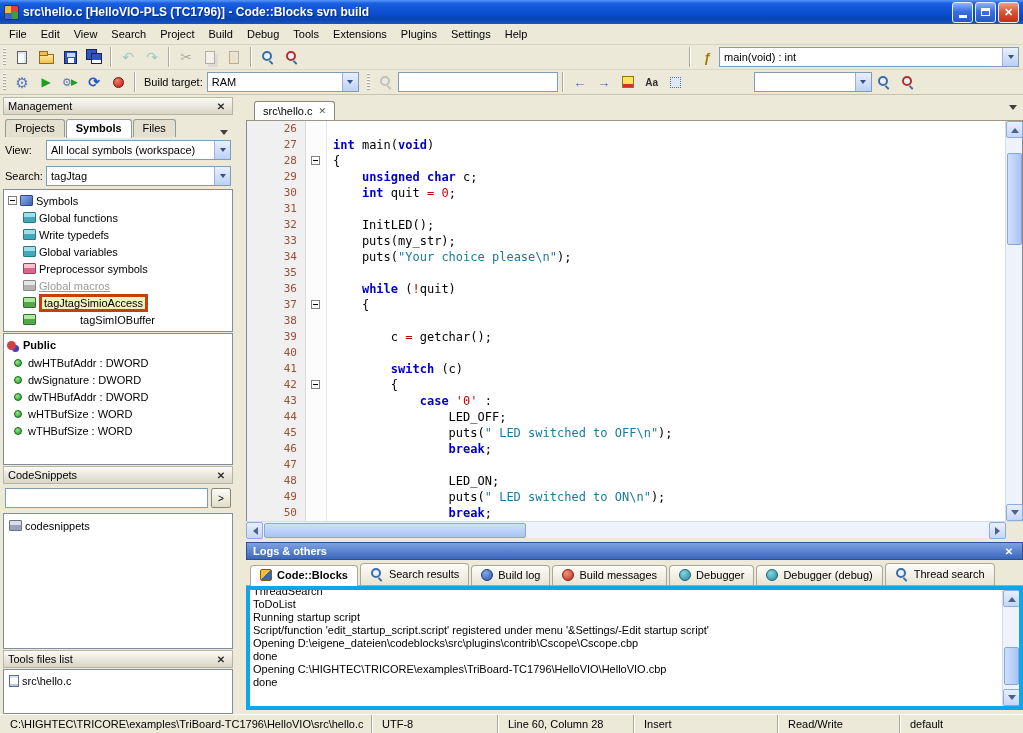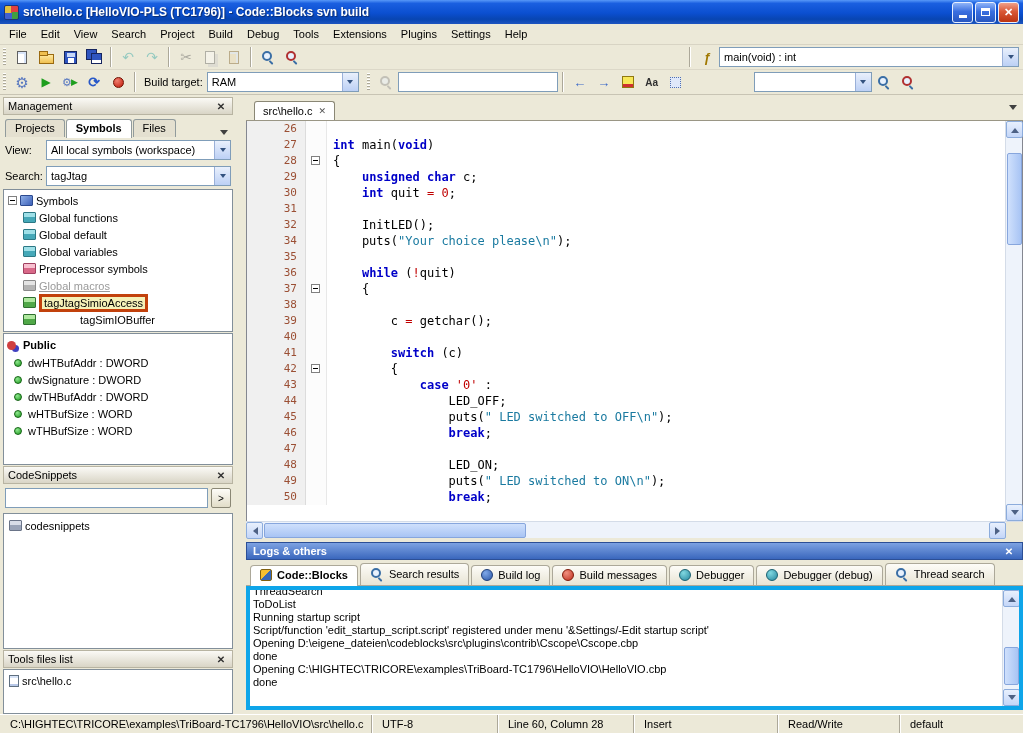--- a/index.html
+++ b/index.html
@@ -363,21 +363,21 @@
           <span class="exp"></span>
           <span class="ticon ic-symbols-root"></span>
           <span class="tlabel">Symbols</span>
         </div>
         <div class="trow" style="padding-left: 19px;">
           <span class="ticon ic-folder-functions"></span>
           <span class="tlabel">Global functions</span>
         </div>
         <div class="trow" style="padding-left: 19px;">
           <span class="ticon ic-folder-typedefs"></span>
-          <span class="tlabel">Global default</span>
+          <span class="tlabel">Write typedefs</span>
         </div>
         <div class="trow" style="padding-left: 19px;">
           <span class="ticon ic-folder-variables"></span>
           <span class="tlabel">Global variables</span>
         </div>
         <div class="trow" style="padding-left: 19px;">
           <span class="ticon ic-folder-preprocessor"></span>
           <span class="tlabel">Preprocessor symbols</span>
         </div>
         <div class="trow gray" style="padding-left: 19px;">
@@ -488,20 +488,25 @@
           </div>
           <div class="eline">
             <span class="lnum">31</span>
             <span class="lfold"></span>
             <span class="lcode"></span>
           </div>
           <div class="eline">
             <span class="lnum">32</span>
             <span class="lfold"></span>
             <span class="lcode"><span class="sg-t">    InitLED();</span></span>
+          </div>
+          <div class="eline">
+            <span class="lnum">33</span>
+            <span class="lfold"></span>
+            <span class="lcode"><span class="sg-t">    puts(my_str);</span></span>
           </div>
           <div class="eline">
             <span class="lnum">34</span>
             <span class="lfold"></span>
             <span class="lcode"><span class="sg-t">    puts(</span><span class="sg-s">"Your choice please\n"</span><span class="sg-t">);</span></span>
           </div>
           <div class="eline">
             <span class="lnum">35</span>
             <span class="lfold"></span>
             <span class="lcode"></span>

